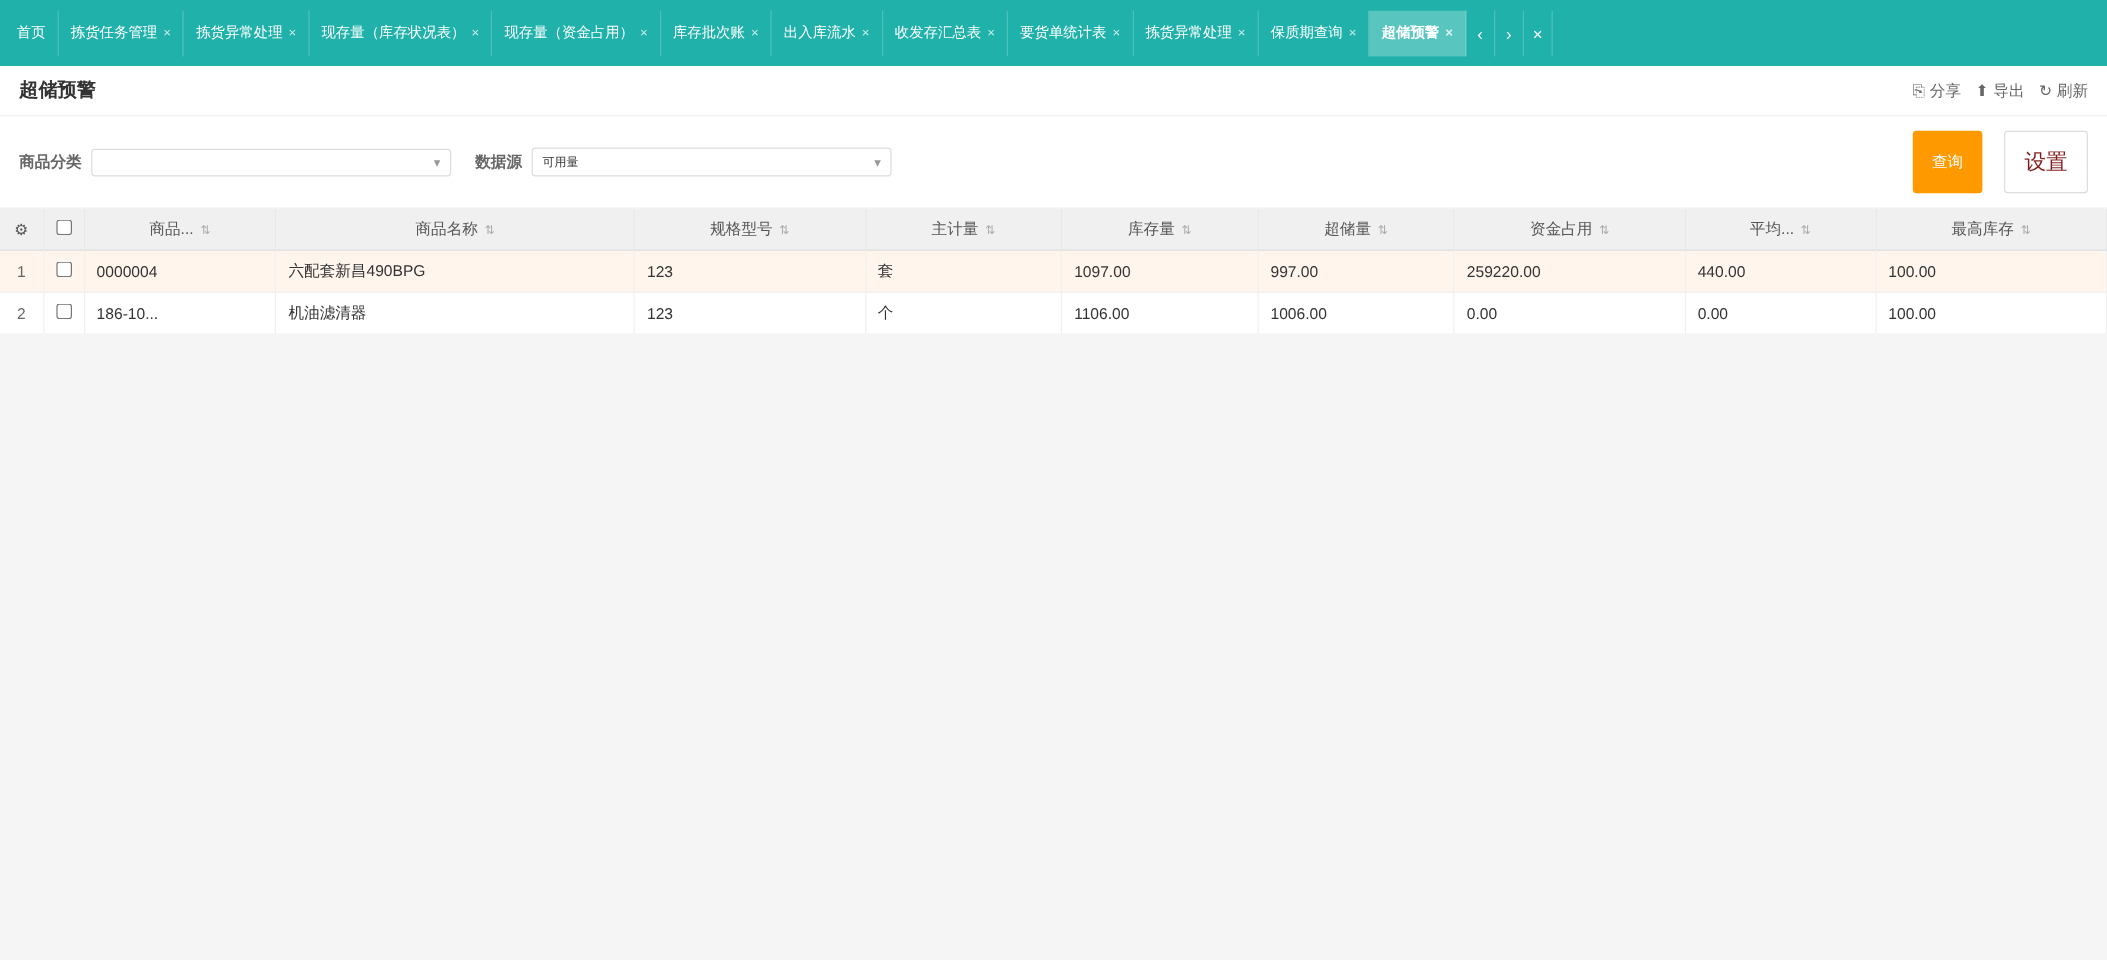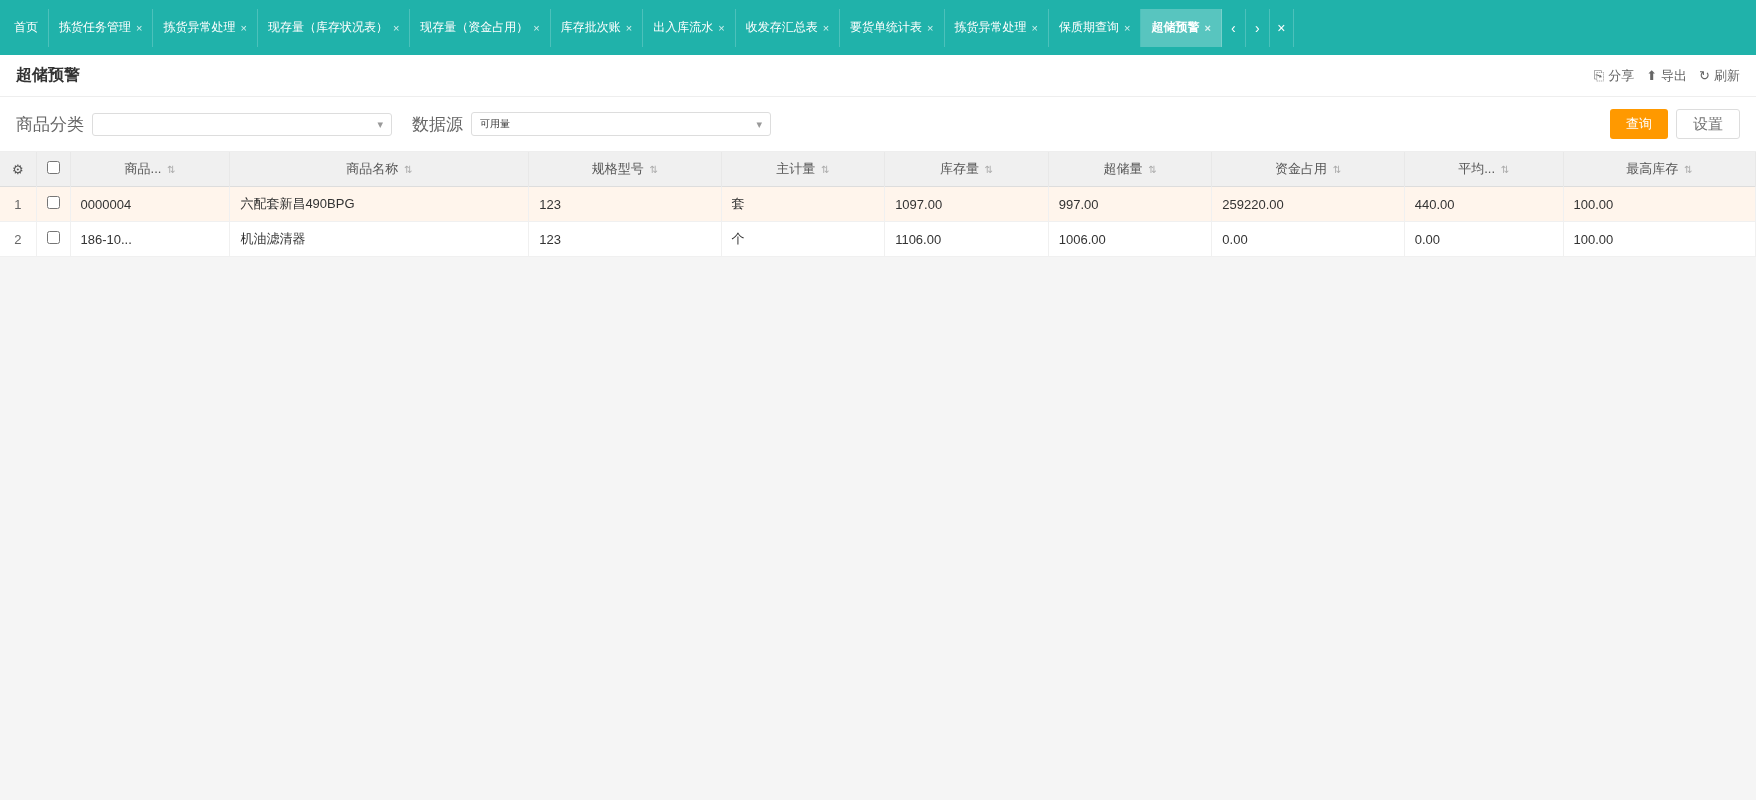--- a/index.html
+++ b/index.html
@@ -81,58 +81,59 @@
       border-bottom: 1px solid #eee;
       gap: 20px;
     }
     .filter-group {
       display: flex;
       align-items: center;
       gap: 8px;
     }
     .filter-label {
       color: #666;
-      font-size: 17px;
+      font-size: 13px;
       white-space: nowrap;
+      font-weight: bold;
     }
     .filter-select {
       display: flex;
       align-items: center;
       border: 1px solid #ddd;
       border-radius: 3px;
       padding: 4px 8px;
       min-width: 200px;
       background: #fff;
       cursor: pointer;
       justify-content: space-between;
     }
     .filter-select-text { color: #999; font-size: 10px; }
     .filter-select-arrow { color: #999; font-size: 11px; }
     .filter-buttons {
       margin-left: auto;
       display: flex;
-      gap: 8px;
+      gap: 18px;
     }
     .btn-query {
       background: #f90;
       color: #fff;
       border: none;
       border-radius: 3px;
       padding: 6px 16px;
       cursor: pointer;
       font-size: 13px;
     }
     .btn-settings {
       background: #fff;
-      color: #737373;
+      color: #7f1d1d;
       border: 1px solid #ddd;
       border-radius: 3px;
-      padding: 2px 16px;
-      cursor: pointer;
-      font-size: 15px;
+      padding: 13px 16px;
+      cursor: pointer;
+      font-size: 18px;
     }
 
     
     .table-container {
       background: #fff;
       margin: 0;
     }
     table {
       width: 100%;
       border-collapse: collapse;

